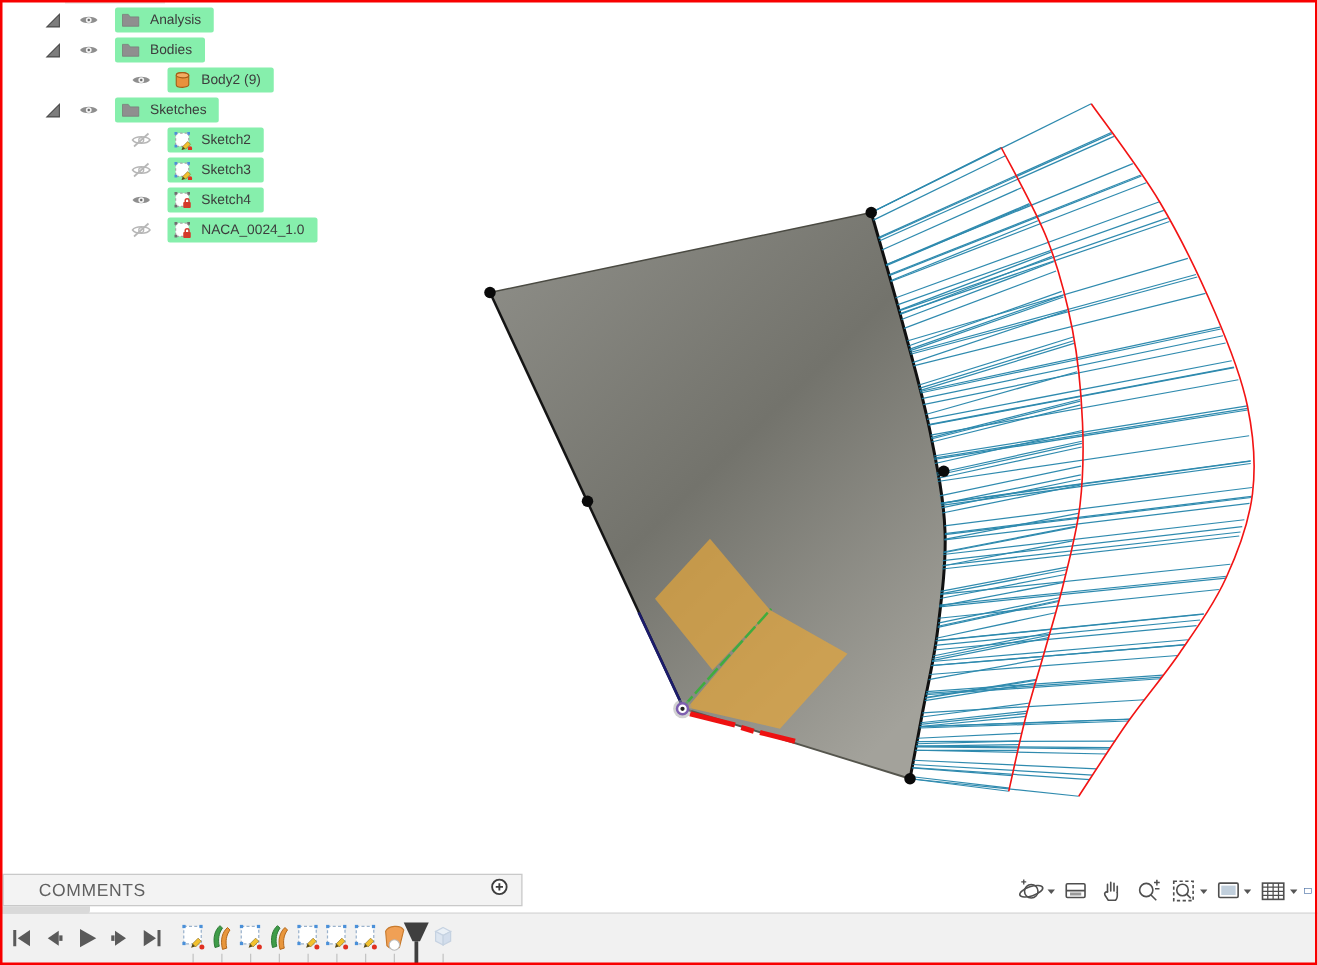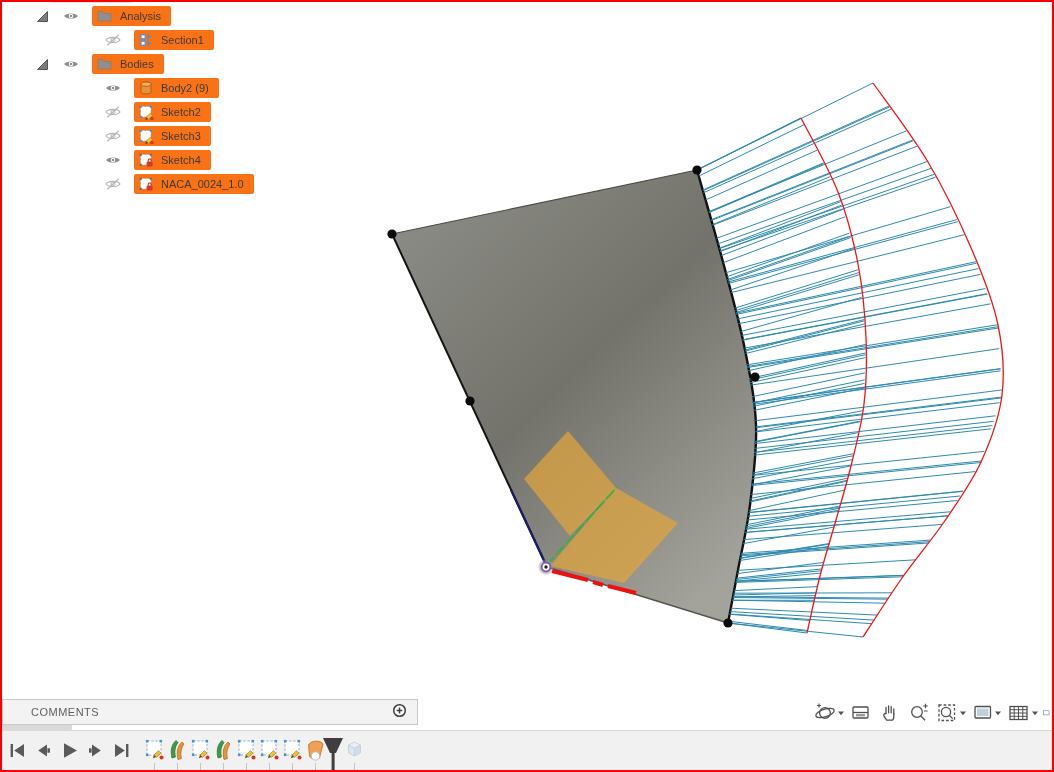--- a/index.html
+++ b/index.html
@@ -6,31 +6,31 @@
   body{width:1054px;height:772px;position:relative;background:#ffffff;overflow:hidden;
        font-family:"Liberation Sans",sans-serif;}
   #frame{position:absolute;inset:0;pointer-events:none;z-index:50;
          box-shadow:inset 0 0 0 2px #f80000;}
   
   #browser{position:absolute;left:0;top:4px;z-index:10;}
   .trow{height:24px;display:flex;align-items:center;}
   .caret-slot{width:26px;display:flex;justify-content:flex-start;padding-left:36px;}
   .caret-slot.child{padding-left:78px;width:26px;}
   .eye-slot{width:22px;display:flex;align-items:center;cursor:pointer;}
-  .tlabelbg{display:inline-flex;align-items:center;gap:7px;background:#f97316;
+  .tlabelbg{display:inline-flex;align-items:center;gap:7px;background:#86efac;
             border-radius:2px;height:20px;padding:0 10px 0 4px;margin-left:8px;cursor:default;}
   .tlabel{font-size:11px;color:#3c3c3c;white-space:nowrap;}
   #top-remnant{position:absolute;left:52px;top:0;width:80px;height:3px;background:#e8e8e8;z-index:10;}
   
   #viewport{position:absolute;inset:0;z-index:1;}
   
   #comments-bar{position:absolute;left:2px;top:699px;width:416px;height:26px;z-index:20;
       background:#f3f3f3;border:1px solid #c9c9c9;box-sizing:border-box;
       display:flex;align-items:center;justify-content:space-between;padding:0 10px 0 28px;}
-  #comments-label{font-size:11px;color:#5f5f5f;letter-spacing:.5px;}
+  #comments-label{font-size:14px;color:#5f5f5f;letter-spacing:.5px;}
   #comments-tab{position:absolute;left:0;top:725px;width:72px;height:6px;background:#d9d9d9;
       border-radius:0 0 3px 3px;z-index:20;}
   
   #timeline{position:absolute;left:0;top:730px;width:1054px;height:42px;background:#f1f1f1;
       border-top:1px solid #d8d8d8;box-sizing:border-box;z-index:15;}
   #playback{position:absolute;left:8px;top:10px;display:flex;gap:7px;}
   .pbtn{width:19px;height:19px;cursor:pointer;}
   #features{position:absolute;left:144px;top:6px;display:flex;gap:2px;}
   .feat{width:21px;height:26px;cursor:pointer;}
   .feat.suppressed{margin-left:16px;opacity:.85;}
@@ -228,40 +228,20 @@
       <span class="tlabelbg">
         <span style="display:inline-flex">
           <svg width="17" height="16" viewBox="0 0 16 16">
             <path d="M1.5,3.5 h4.6 l1.5,2 H14.5 V13 H1.5 Z" fill="#8f8f8f" stroke="#787878" stroke-width=".6"></path>
           </svg>
         </span>
         <span class="tlabel">Analysis</span>
       </span>
     </div>
     <div class="trow">
-      <span class="caret-slot child"></span>
-      <span class="eye-slot">
-        <svg width="18" height="14" viewBox="0 0 18 14">
-          <path d="M2,7 C4.4,3.6 13.6,3.6 16,7 C13.6,10.4 4.4,10.4 2,7 Z" fill="none" stroke="#b7b7b7" stroke-width="1.2"></path>
-          <circle cx="9" cy="7" r="2" fill="none" stroke="#b7b7b7"></circle>
-          <path d="M3.2,12.2 L14.8,1.8" stroke="#b7b7b7" stroke-width="1.4"></path>
-        </svg>
-      </span>
-      <span class="tlabelbg">
-        <span style="display:inline-flex">
-          <svg width="16" height="16" viewBox="0 0 16 16" fill="none" stroke="#4a90d9" stroke-width="1.2">
-            <rect x="3" y="2.8" width="4.2" height="4" fill="#fff"></rect>
-            <rect x="3" y="9.2" width="4.2" height="4" fill="#fff"></rect>
-            <path d="M10,1.6 V14.4 M10,4.8 h3.2 M10,11.2 h3.2"></path>
-          </svg>
-        </span>
-        <span class="tlabel">Section1</span>
-      </span>
-    </div>
-    <div class="trow">
       <span class="caret-slot">
         <svg width="13" height="13" viewBox="0 0 13 13">
           <polygon points="11.5,1.5 11.5,11.5 1.5,11.5" fill="#7d7d7d" stroke="#4a4a4a" stroke-width=".9"></polygon>
         </svg>
       </span>
       <span class="eye-slot">
         <svg width="18" height="14" viewBox="0 0 18 14">
           <path d="M2,7 C4.4,3.6 13.6,3.6 16,7 C13.6,10.4 4.4,10.4 2,7 Z" fill="#8e8e8e"></path>
           <circle cx="9" cy="7" r="2.3" fill="#f2f2f2"></circle>
           <circle cx="9" cy="7" r="1" fill="#6e6e6e"></circle>
@@ -286,20 +266,42 @@
         </svg>
       </span>
       <span class="tlabelbg">
         <span style="display:inline-flex">
           <svg width="16" height="16" viewBox="0 0 16 16">
             <path d="M3,4.2 a5,2.1 0 0 1 10,0 V11.8 a5,2.1 0 0 1 -10,0 Z" fill="#e8913c" stroke="#a55d17" stroke-width=".9"></path>
             <ellipse cx="8" cy="4.2" rx="5" ry="2.1" fill="#f3ad62" stroke="#a55d17" stroke-width=".9"></ellipse>
           </svg>
         </span>
         <span class="tlabel">Body2 (9)</span>
+      </span>
+    </div>
+    <div class="trow">
+      <span class="caret-slot">
+        <svg width="13" height="13" viewBox="0 0 13 13">
+          <polygon points="11.5,1.5 11.5,11.5 1.5,11.5" fill="#7d7d7d" stroke="#4a4a4a" stroke-width=".9"></polygon>
+        </svg>
+      </span>
+      <span class="eye-slot">
+        <svg width="18" height="14" viewBox="0 0 18 14">
+          <path d="M2,7 C4.4,3.6 13.6,3.6 16,7 C13.6,10.4 4.4,10.4 2,7 Z" fill="#8e8e8e"></path>
+          <circle cx="9" cy="7" r="2.3" fill="#f2f2f2"></circle>
+          <circle cx="9" cy="7" r="1" fill="#6e6e6e"></circle>
+        </svg>
+      </span>
+      <span class="tlabelbg">
+        <span style="display:inline-flex">
+          <svg width="17" height="16" viewBox="0 0 16 16">
+            <path d="M1.5,3.5 h4.6 l1.5,2 H14.5 V13 H1.5 Z" fill="#8f8f8f" stroke="#787878" stroke-width=".6"></path>
+          </svg>
+        </span>
+        <span class="tlabel">Sketches</span>
       </span>
     </div>
     <div class="trow">
       <span class="caret-slot child"></span>
       <span class="eye-slot">
         <svg width="18" height="14" viewBox="0 0 18 14">
           <path d="M2,7 C4.4,3.6 13.6,3.6 16,7 C13.6,10.4 4.4,10.4 2,7 Z" fill="none" stroke="#b7b7b7" stroke-width="1.2"></path>
           <circle cx="9" cy="7" r="2" fill="none" stroke="#b7b7b7"></circle>
           <path d="M3.2,12.2 L14.8,1.8" stroke="#b7b7b7" stroke-width="1.4"></path>
         </svg>

